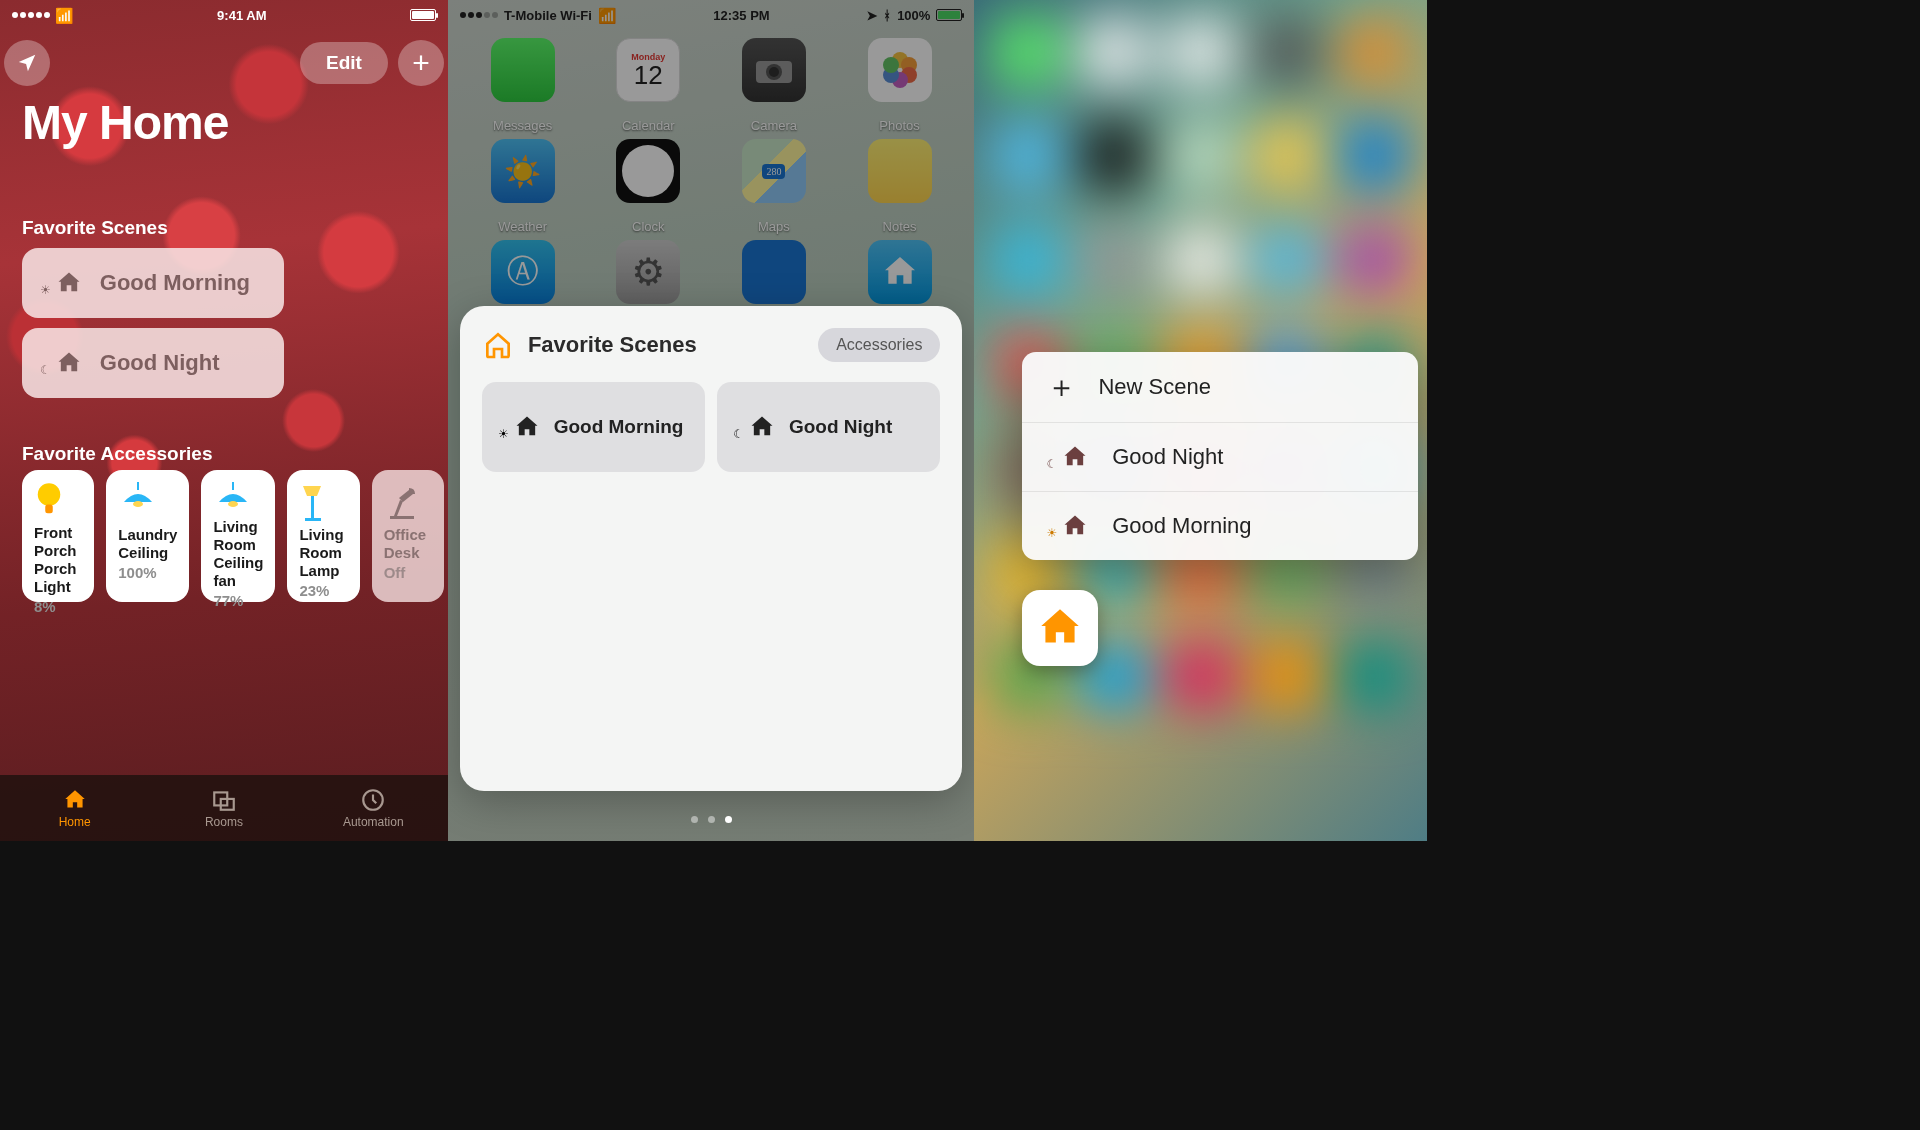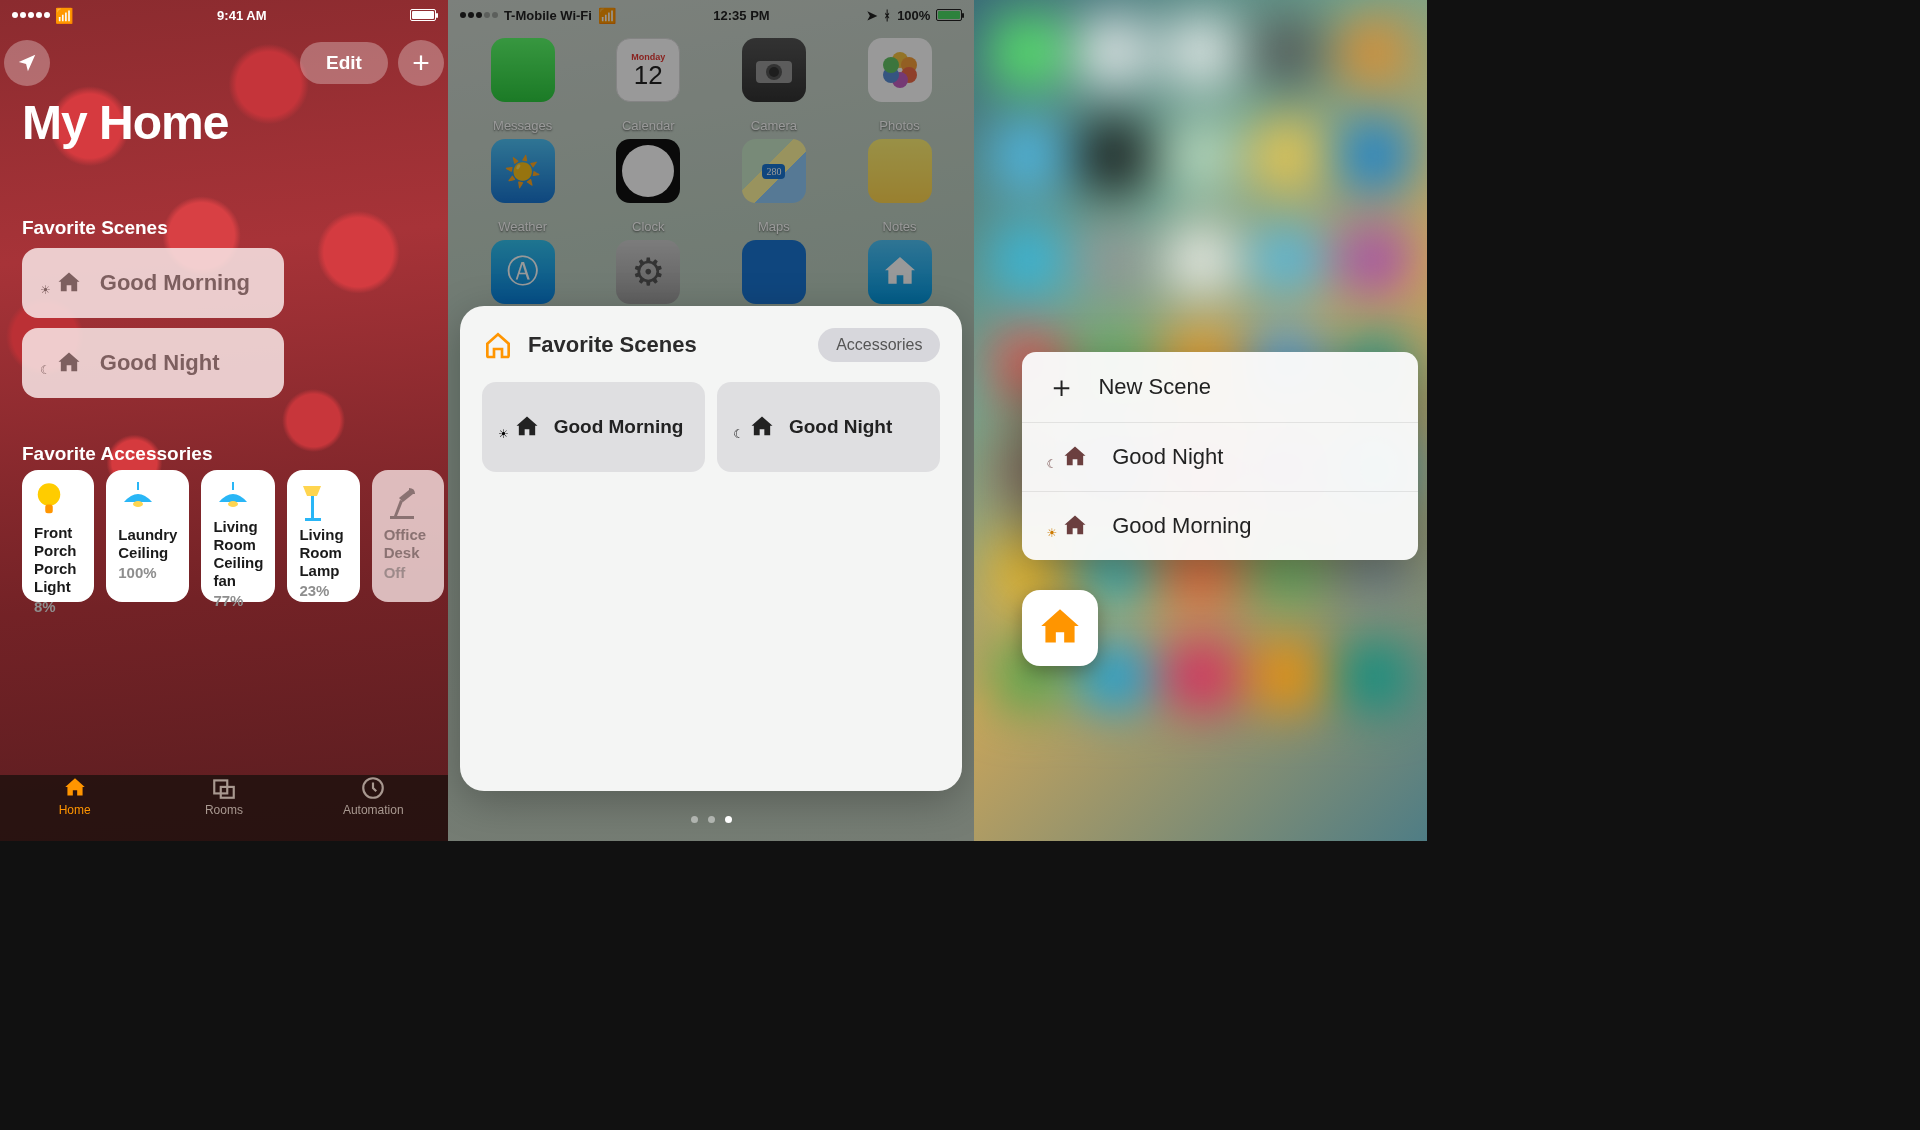--- a/index.html
+++ b/index.html
@@ -47,21 +47,21 @@
 .scene-tile .txt{color:#7d5f5f;font-size:22px;font-weight:700;}
 .acc-grid{position:absolute;top:470px;left:22px;right:4px;display:grid;grid-template-columns:repeat(5,1fr);gap:12px;}
 .acc-tile{height:132px;border-radius:16px;background:#fff;padding:12px;display:flex;flex-direction:column;position:relative;}
 .acc-tile.off{background:rgba(248,231,231,.78);}
 .acc-ico{height:42px;display:flex;align-items:flex-start;}
 .acc-name{font-size:15px;font-weight:700;color:#1a1a1a;line-height:1.2;margin-top:2px;}
 .acc-stat{font-size:15px;font-weight:600;color:#8e8e8e;margin-top:2px;}
 .acc-tile.off .acc-name{color:#8a7272;}
 .acc-tile.off .acc-stat{color:#9d8a8a;}
 .tabbar{position:absolute;left:0;right:0;bottom:0;height:66px;background:rgba(35,18,15,.9);display:flex;}
-.tab{flex:1;display:flex;flex-direction:column;align-items:center;gap:2px;color:#a89890;font-size:12px;}
+.tab{flex:1;display:flex;flex-direction:column;align-items:center;justify-content:center;gap:2px;color:#a89890;font-size:12px;}
 .tab.act{color:#ff9500;}
 .tab svg{width:28px;height:26px;}
 
 
 .hs-grid{position:absolute;top:36px;left:0;right:0;padding:2px 12px;display:grid;grid-template-columns:repeat(4,1fr);row-gap:6px;}
 .hs-cell{display:flex;flex-direction:column;align-items:center;gap:16px;}
 .hs-app{width:64px;height:64px;border-radius:14px;}
 .hs-lbl{font-size:13px;color:#fff;text-shadow:0 1px 2px rgba(0,0,0,.6);}
 .dim{position:absolute;inset:0;background:rgba(0,0,0,.40);}
 .widget{position:absolute;left:12px;right:12px;top:306px;bottom:50px;border-radius:24px;background:rgba(255,255,255,.92);padding:22px 22px;box-shadow:0 10px 40px rgba(0,0,0,.25);}

